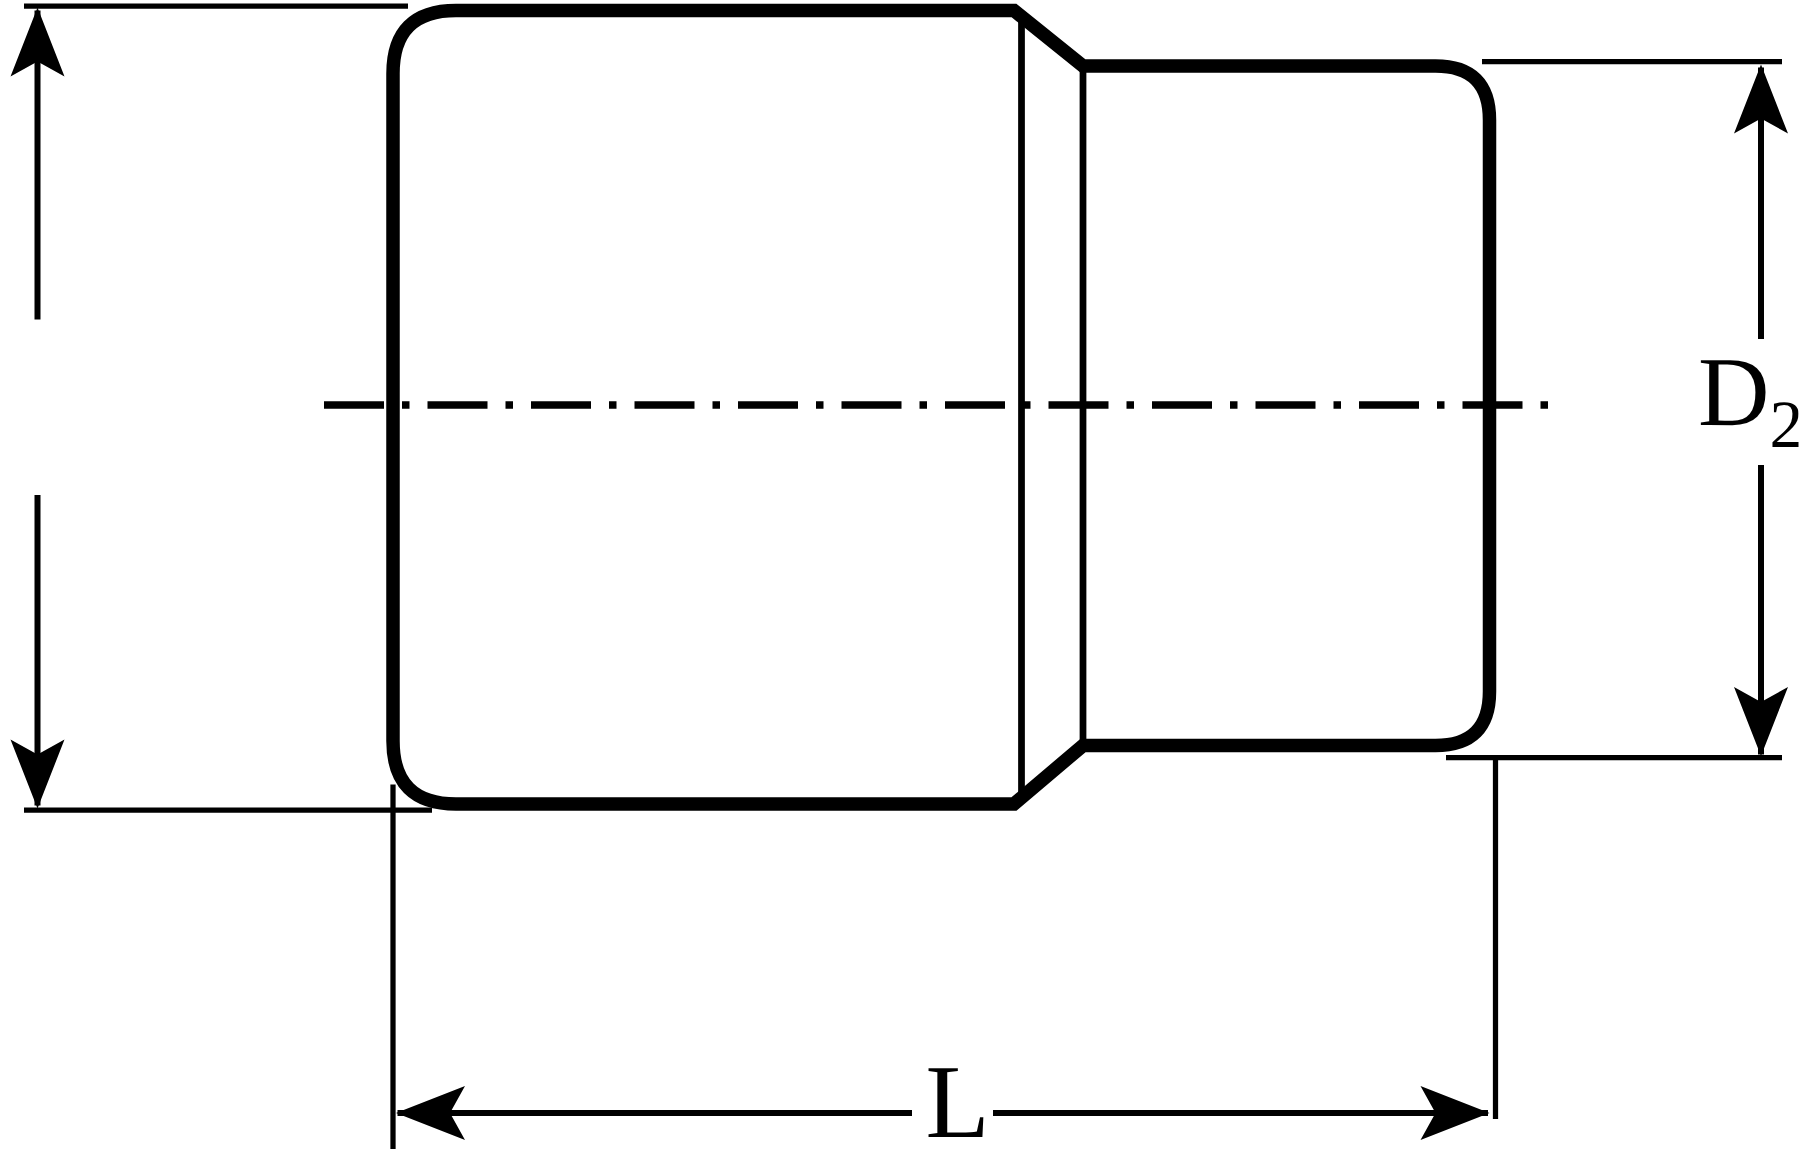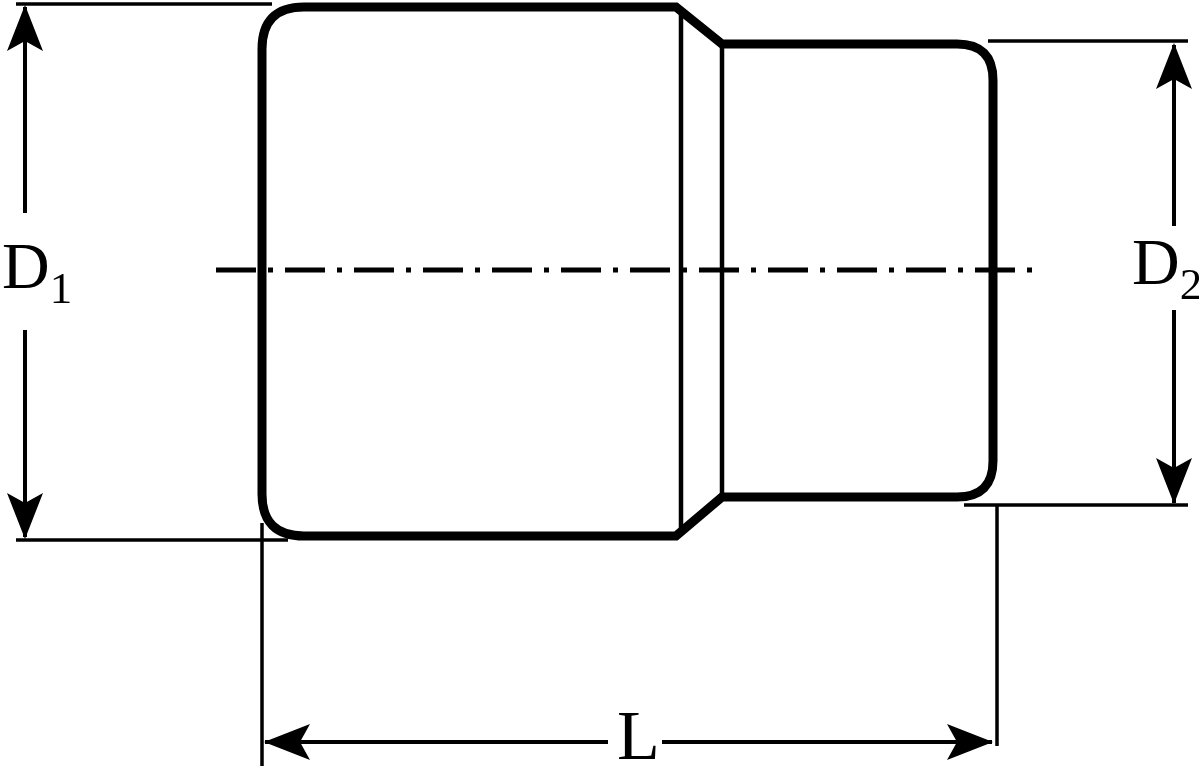--- a/index.html
+++ b/index.html
@@ -79,23 +79,20 @@
         <line x1="997" y1="505" x2="997" y2="746" stroke-width="3.5"></line>
         <line x1="265" y1="742" x2="608" y2="742" stroke-width="4"></line>
         <line x1="662" y1="742" x2="992" y2="742" stroke-width="4"></line>
         <polygon stroke="none" points="264,742 310,724 300,742 310,760" fill="#000000"></polygon>
         <polygon stroke="none" points="993,742 947,724 957,742 947,760" fill="#000000"></polygon>
       </g>
 
     </g>
   </svg>
 
-  <div class="dim-label" style="left:2px; top:233px;">
-    <span class="main">D</span><span class="sub">1</span>
-  </div>
 
   <div class="dim-label" style="left:1132px; top:229px;">
     <span class="main">D</span><span class="sub">2</span>
   </div>
 
   <div class="dim-label l-label" style="left:617px; top:701px;">
     <span class="main">L</span>
   </div>
 
 </div>

